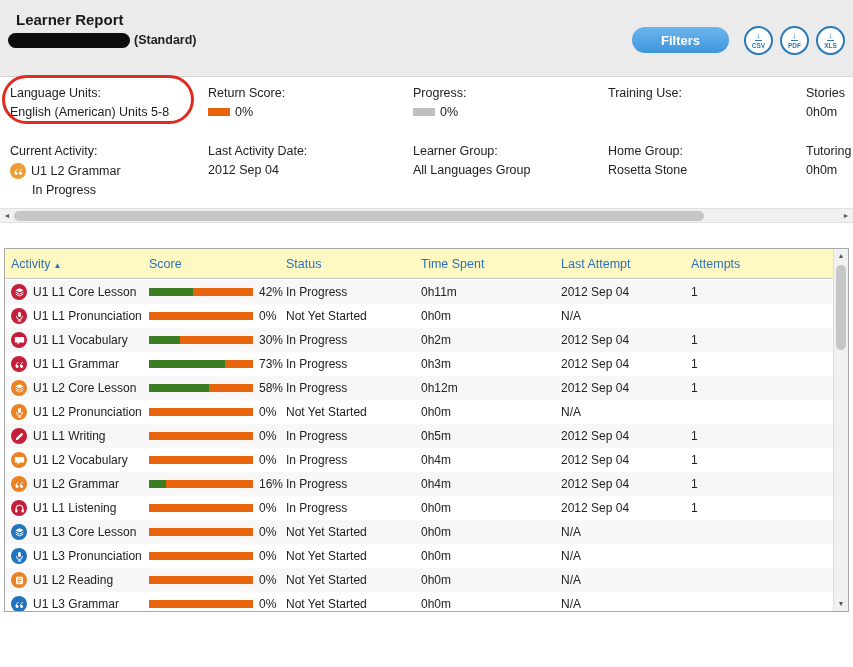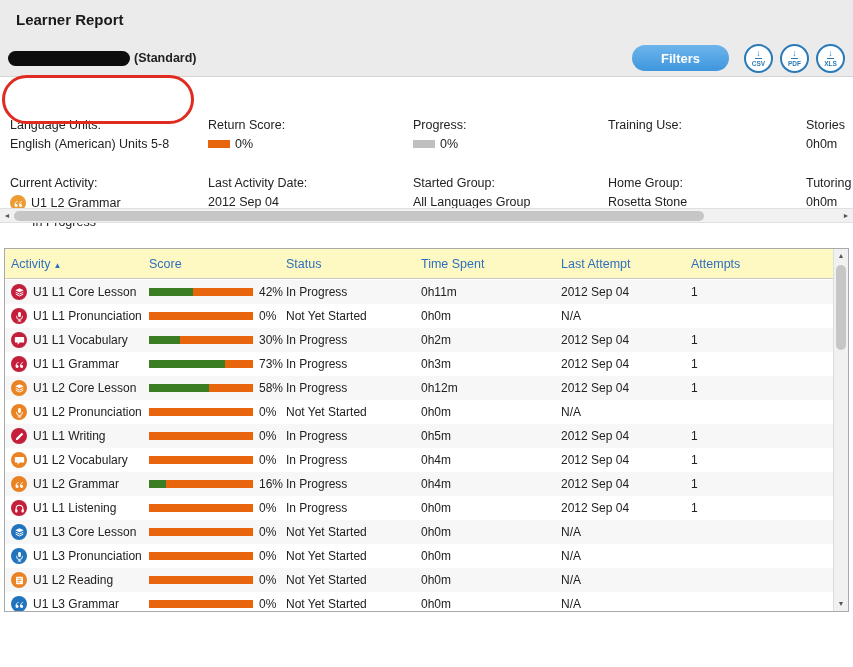--- a/index.html
+++ b/index.html
@@ -3,32 +3,32 @@
 <meta charset="utf-8">
 <style>
   * { margin:0; padding:0; box-sizing:border-box; }
   html,body { background:#fff; }
   body { width:853px; height:667px; font-family:"Liberation Sans","DejaVu Sans",sans-serif; }
   .app { position:relative; width:853px; height:667px; overflow:hidden; background:#fff; }
 
   
   .top { position:absolute; top:0; left:0; width:853px; height:77px; background:#EBEBEB; border-bottom:1px solid #D5D5D5; }
   .title { padding:11px 16px 0; font-size:15px; font-weight:bold; color:#1a1a1a; }
-  .toolbar { position:absolute; left:8px; right:8px; top:42px; height:32px; display:flex; align-items:center; }
+  .toolbar { position:absolute; left:8px; right:8px; top:24px; height:32px; display:flex; align-items:center; }
   .redacted { width:122px; height:15px; background:#0d0d0d; border-radius:8px; margin-right:4px; }
   .standard { font-weight:bold; font-size:12.5px; color:#222; }
   .spacer { flex:1; }
   .filters-btn { width:97px; height:26px; border:none; border-radius:13px; background:linear-gradient(#6db5ec,#3e96dd); color:#fff; font-size:13px; font-weight:bold; font-family:inherit; margin-right:8px; cursor:pointer; }
   .export-btn { width:29px; height:29px; border-radius:50%; border:2px solid #2b7ab8; background:#fff; margin-left:7px; display:flex; flex-direction:column; align-items:center; justify-content:center; padding:0; cursor:pointer; font-family:inherit; }
   .dl-arrow { font-size:9px; line-height:8px; color:#2b7ab8; font-weight:bold; border-bottom:1.5px solid #2b7ab8; padding:0 1px 1px; }
   .export-label { font-size:6.5px; font-weight:bold; color:#2b7ab8; line-height:8px; margin-top:1px; }
 
   
   .summary { position:absolute; top:78px; left:0; width:853px; height:146px; background:#fff; }
-  .scell { position:absolute; width:195px; font-size:12.5px; color:#222;margin-top:32px; }
+  .scell { position:absolute; width:195px; font-size:12.5px; color:#222; }
   .c1{left:10px} .c2{left:208px} .c3{left:413px} .c4{left:608px} .c5{left:806px; width:60px;}
   .r1{top:8px} .r2{top:66px}
   .scell .lbl { color:#222; }
   .scell .val { margin-top:5px; display:flex; align-items:center; gap:5px; }
   .minibar { width:22px; height:8px; display:inline-block; }
   .minibar.orange { background:#E8650E; }
   .minibar.gray { background:#BFBFBF; }
   .act-ico { width:16px; height:16px; border-radius:50%; display:inline-flex; align-items:center; justify-content:center; flex:0 0 16px; }
   .status-line { margin-top:4px; padding-left:22px; }
   .hscroll { position:absolute; left:0; top:130px; width:853px; height:15px; background:#F1F1F1; border-top:1px solid #E0E0E0; border-bottom:1px solid #E0E0E0; }
@@ -124,21 +124,21 @@
           </span>
         <span>U1 L2 Grammar</span>
       </div>
       <div class="status-line">In Progress</div>
     </div>
     <div class="scell c2 r2">
       <div class="lbl">Last Activity Date:</div>
       <div class="val">2012 Sep 04</div>
     </div>
     <div class="scell c3 r2">
-      <div class="lbl">Started Group:</div>
+      <div class="lbl">Learner Group:</div>
       <div class="val">All Languages Group</div>
     </div>
     <div class="scell c4 r2">
       <div class="lbl">Home Group:</div>
       <div class="val">Rosetta Stone</div>
     </div>
     <div class="scell c5 r2">
       <div class="lbl">Tutoring</div>
       <div class="val">0h0m</div>
     </div>

